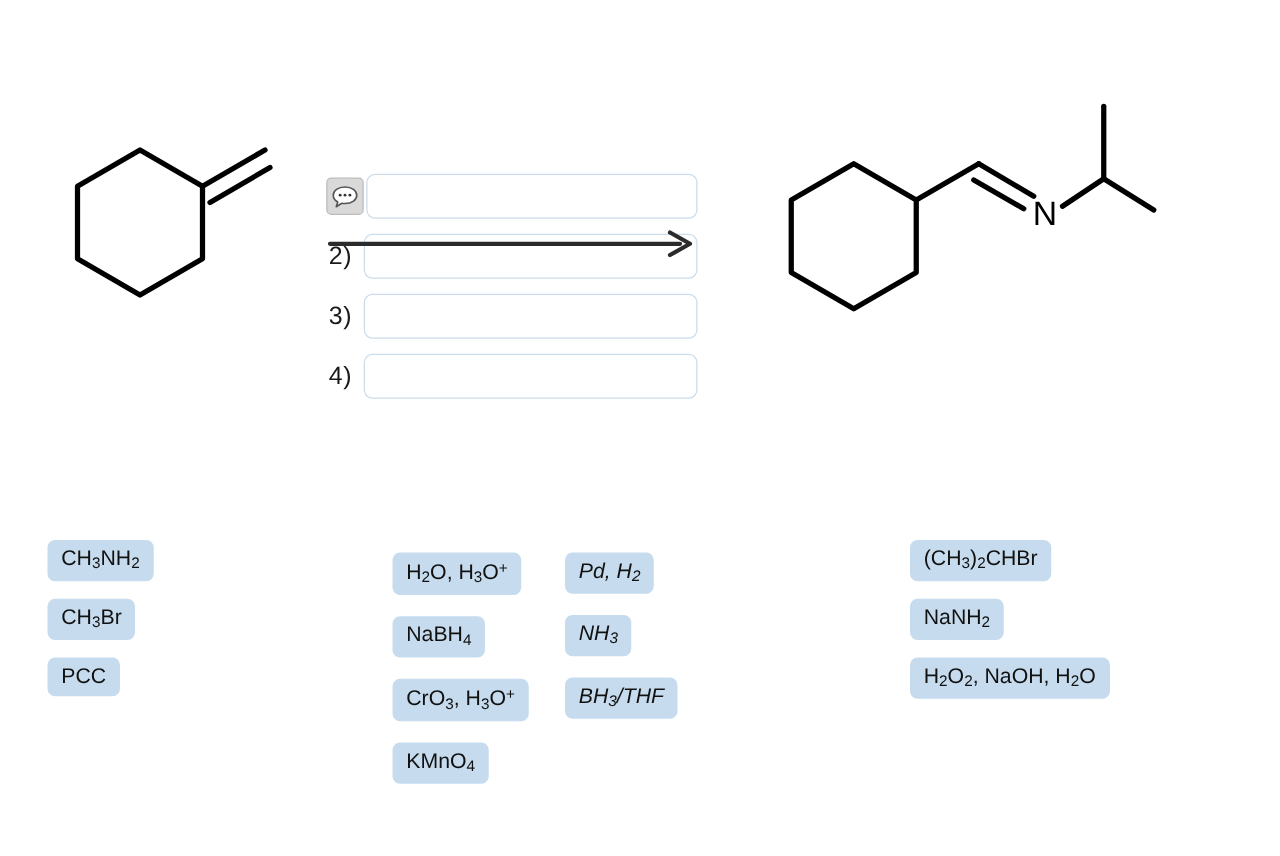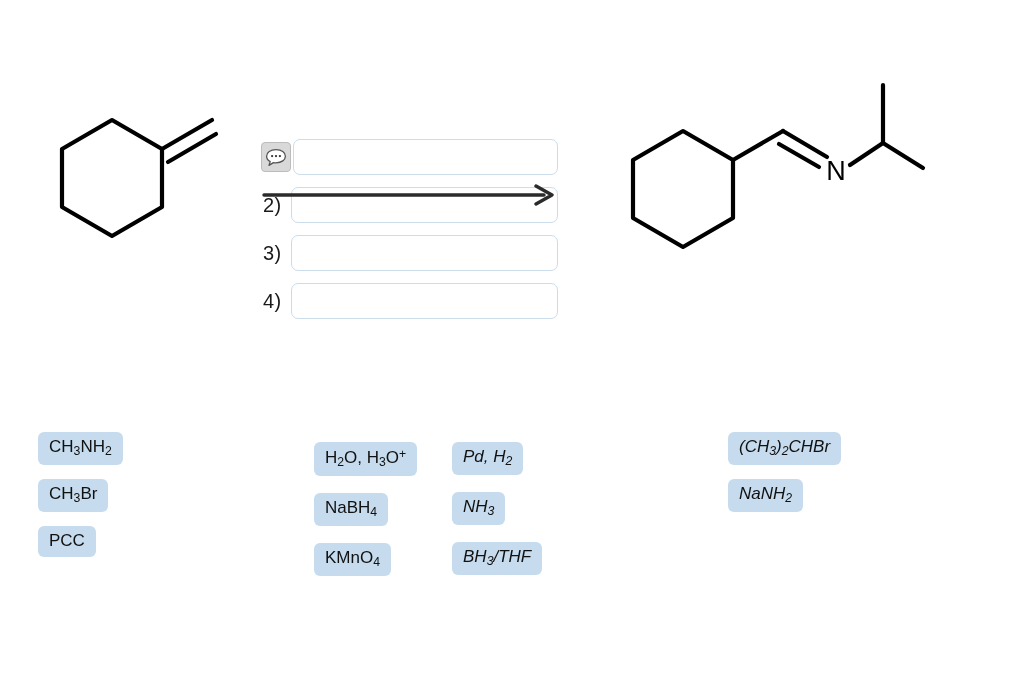--- a/index.html
+++ b/index.html
@@ -108,21 +108,21 @@
     cursor: pointer;
     text-align: left;
   }
   .reagent-chip sub { font-size: 0.72em; vertical-align: -0.22em; }
   .reagent-chip sup { font-size: 0.72em; vertical-align: 0.42em; }
 
   
   #reagent-col-0 .reagent-chip { margin-bottom: 14px; }
   #reagent-col-1 .reagent-chip { margin-bottom: 17px; }
   #reagent-col-2 .reagent-chip { margin-bottom: 17px; font-style: italic; }
-  #reagent-col-3 .reagent-chip { margin-bottom: 14px; font-style: italic; }
+  #reagent-col-3 .reagent-chip { margin-bottom: 14px; }
   #reagent-col-1 { top: 10px; }
   #reagent-col-2 { top: 10px; }
 </style>
 </head>
 <body>
 
 <div class="stage">
 
   <div class="structure" id="reactant-structure">
     <svg viewBox="0 0 220 200" xmlns="http://www.w3.org/2000/svg">
@@ -204,29 +204,31 @@
 
     <div class="reagent-col" id="reagent-col-0">
       <button class="reagent-chip">CH<sub>3</sub>NH<sub>2</sub></button>
       <button class="reagent-chip">CH<sub>3</sub>Br</button>
       <button class="reagent-chip">PCC</button>
     </div>
 
     <div class="reagent-col" id="reagent-col-1">
       <button class="reagent-chip">H<sub>2</sub>O, H<sub>3</sub>O<sup>+</sup></button>
       <button class="reagent-chip">NaBH<sub>4</sub></button>
+      <button class="reagent-chip">CrO<sub>3</sub>, H<sub>3</sub>O<sup>+</sup></button>
       <button class="reagent-chip">KMnO<sub>4</sub></button>
     </div>
 
     <div class="reagent-col" id="reagent-col-2">
       <button class="reagent-chip">Pd, H<sub>2</sub></button>
       <button class="reagent-chip">NH<sub>3</sub></button>
       <button class="reagent-chip">BH<sub>3</sub>/THF</button>
     </div>
 
     <div class="reagent-col" id="reagent-col-3">
       <button class="reagent-chip">(CH<sub>3</sub>)<sub>2</sub>CHBr</button>
       <button class="reagent-chip">NaNH<sub>2</sub></button>
+      <button class="reagent-chip">H<sub>2</sub>O<sub>2</sub>, NaOH, H<sub>2</sub>O</button>
     </div>
 
   </div>
 
 </div>
 
 </body></html>

